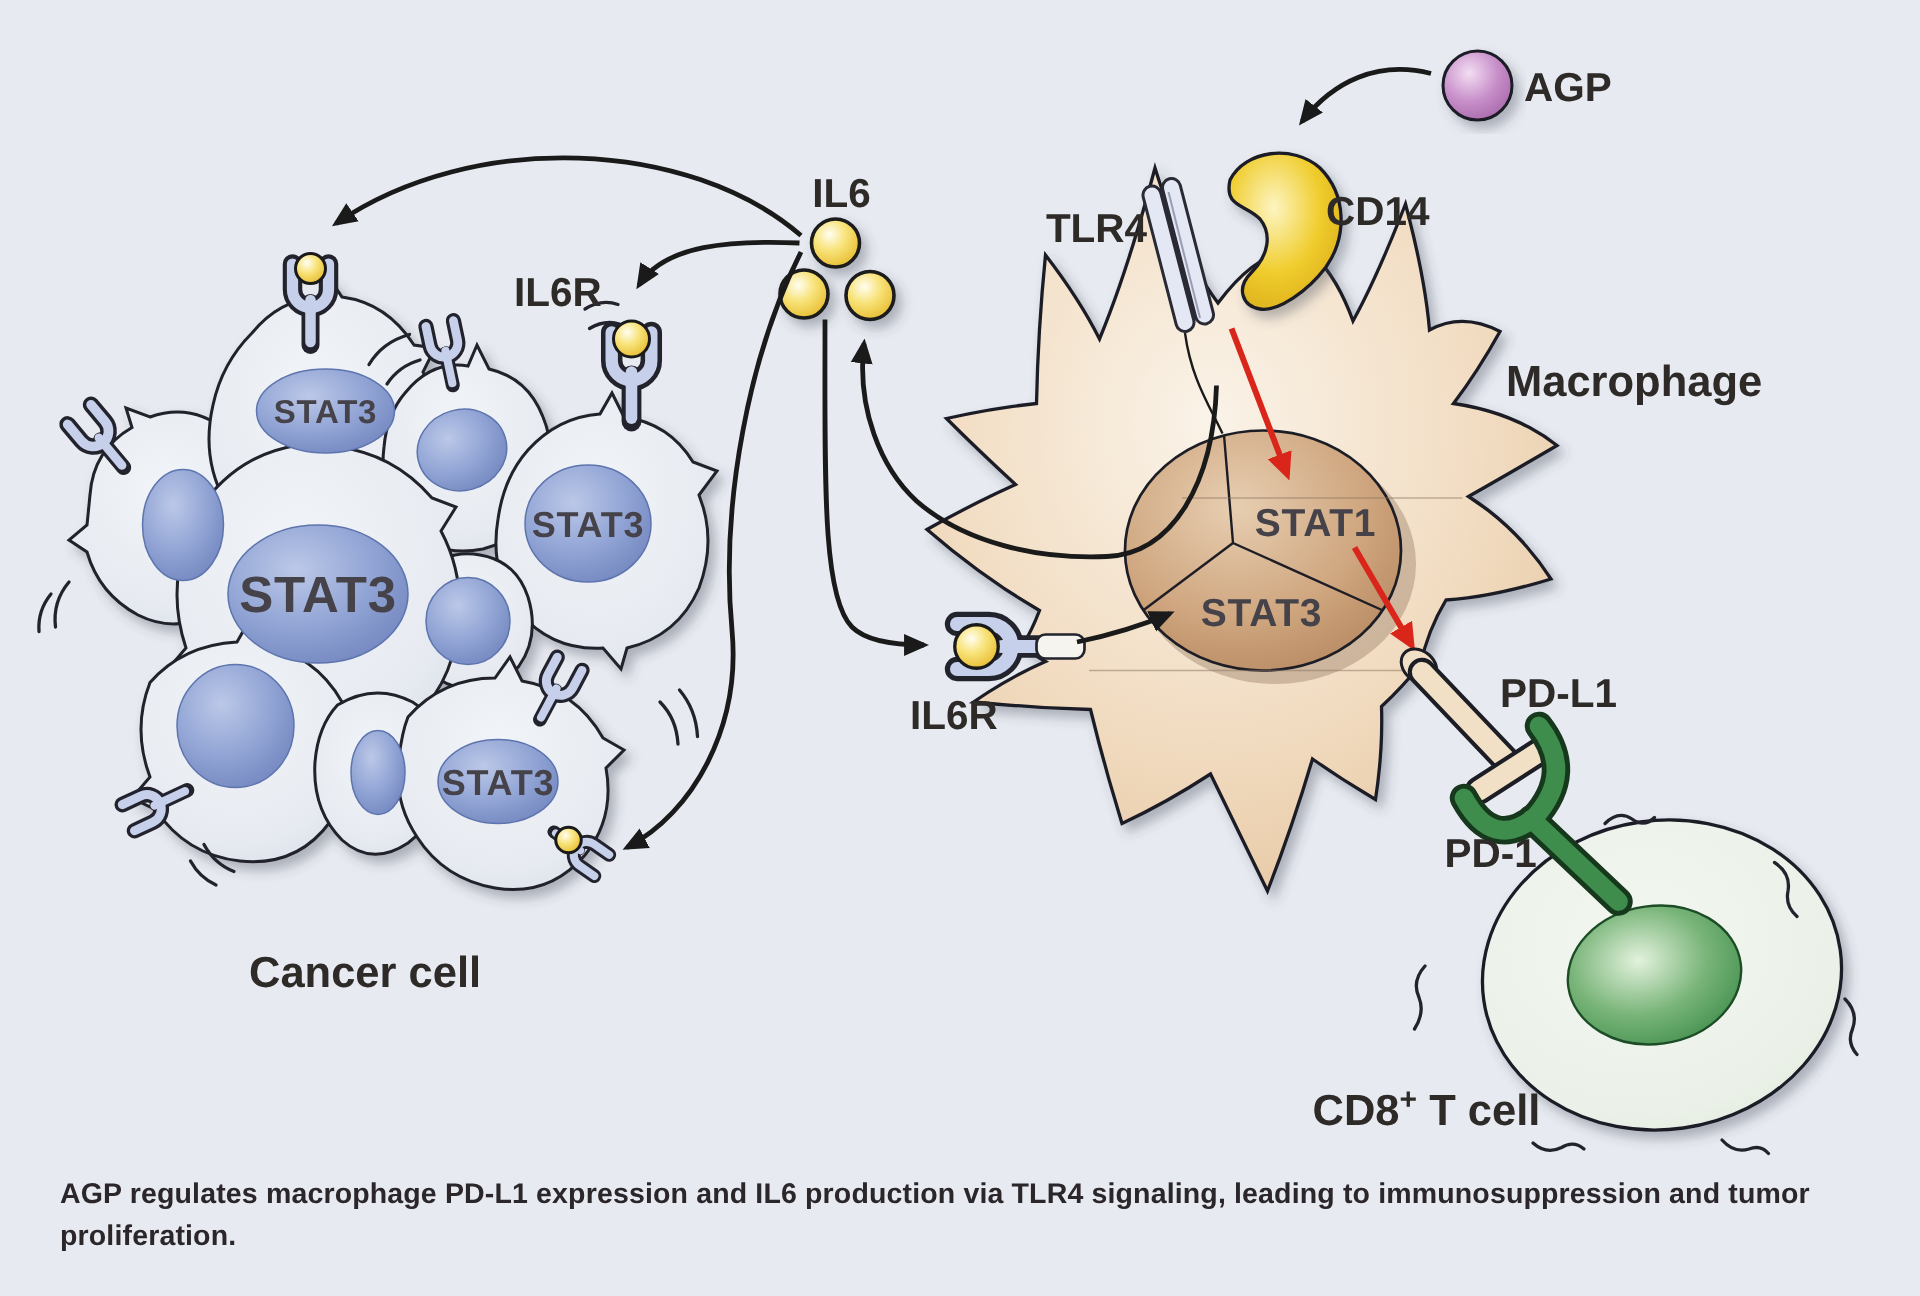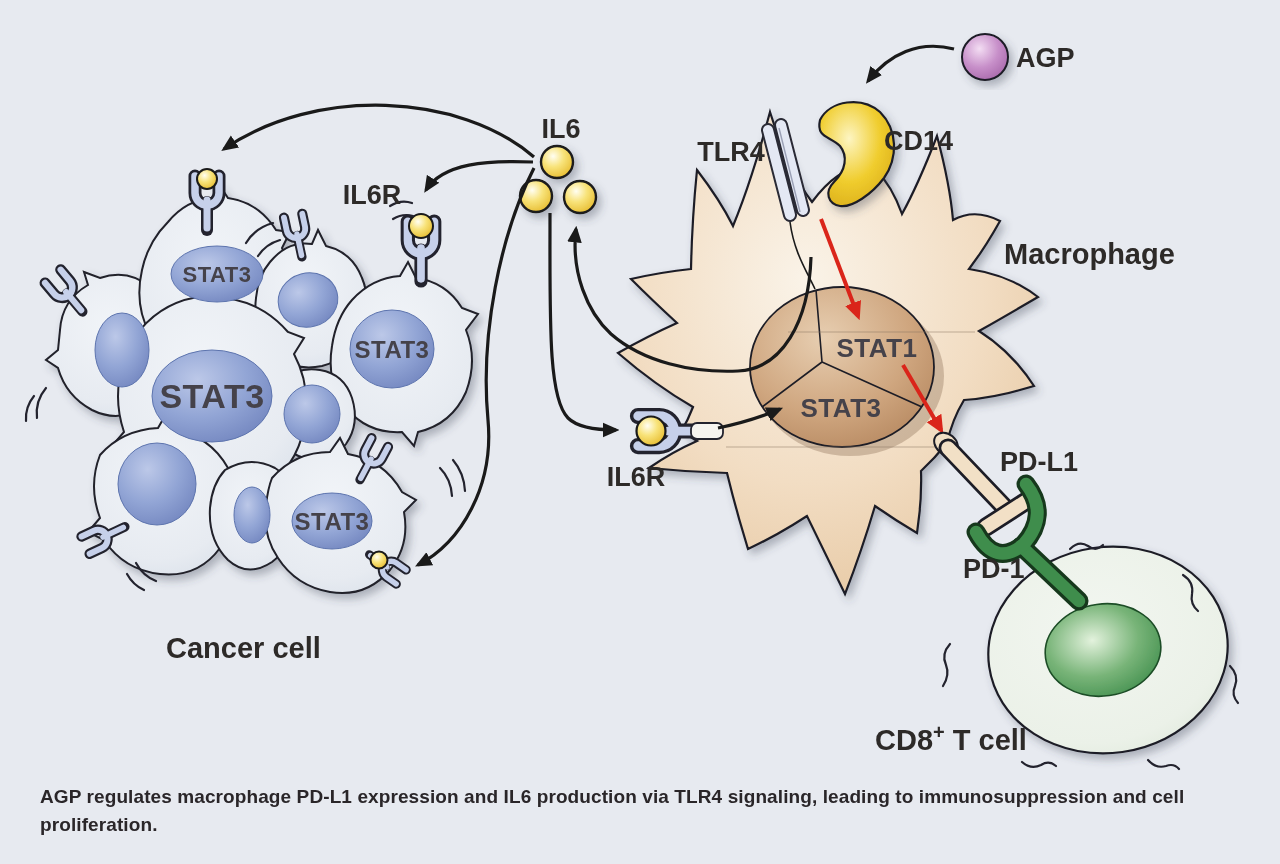--- a/index.html
+++ b/index.html
@@ -228,14 +228,14 @@
   <text class="mol-label" x="884" y="150">CD14</text>
   <text class="mol-label" x="1016" y="67">AGP</text>
   <text class="cell-label" x="1004" y="264">Macrophage</text>
   <text class="mol-label" x="636" y="486" text-anchor="middle">IL6R</text>
   <text class="mol-label" x="1000" y="471">PD-L1</text>
   <text class="mol-label" x="963" y="578">PD-1</text>
   <text class="cell-label" x="166" y="658">Cancer cell</text>
   <text class="cell-label" x="875" y="750"><tspan>CD8</tspan><tspan dy="-11" font-size="20">+</tspan><tspan dy="11" font-size="29"> T cell</tspan></text>
 </svg>
 
-<div class="caption">AGP regulates macrophage PD-L1 expression and IL6 production via TLR4 signaling, leading to immunosuppression and cell proliferation.</div>
+<div class="caption">AGP regulates macrophage PD-L1 expression and IL6 production via TLR4 signaling, leading to immunosuppression and tumor proliferation.</div>
 </div>
 
 </body></html>

